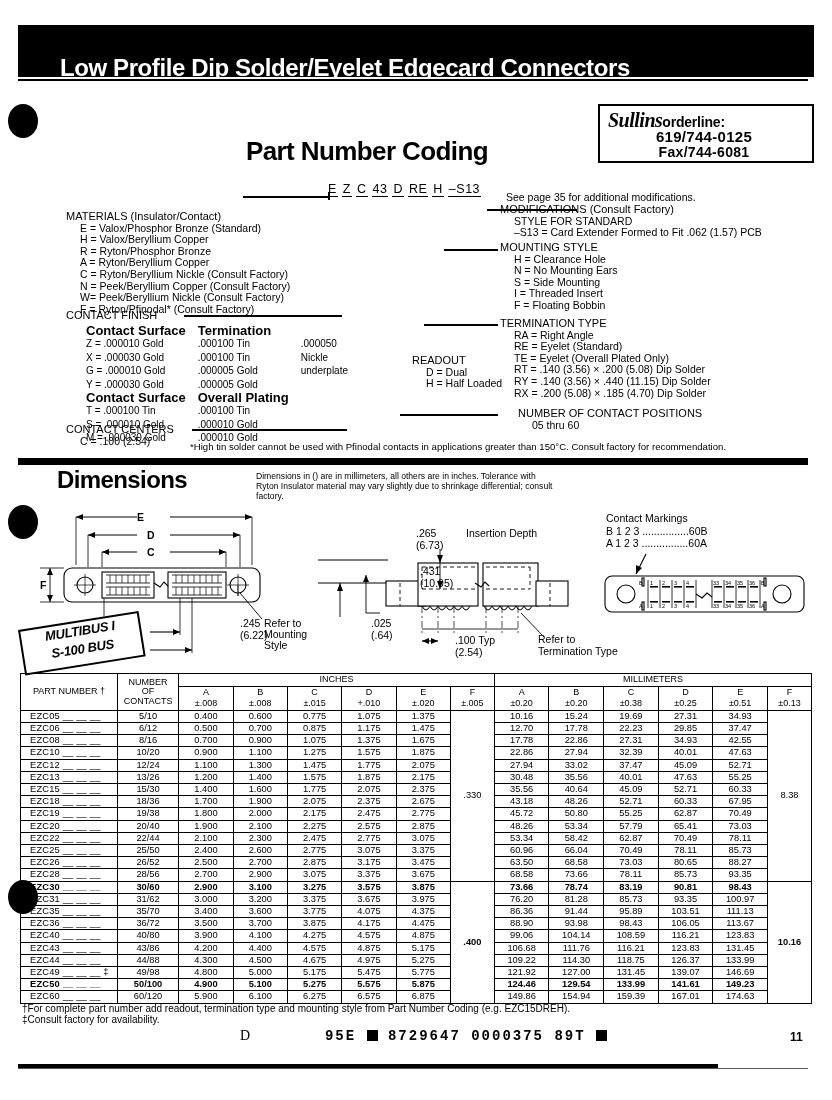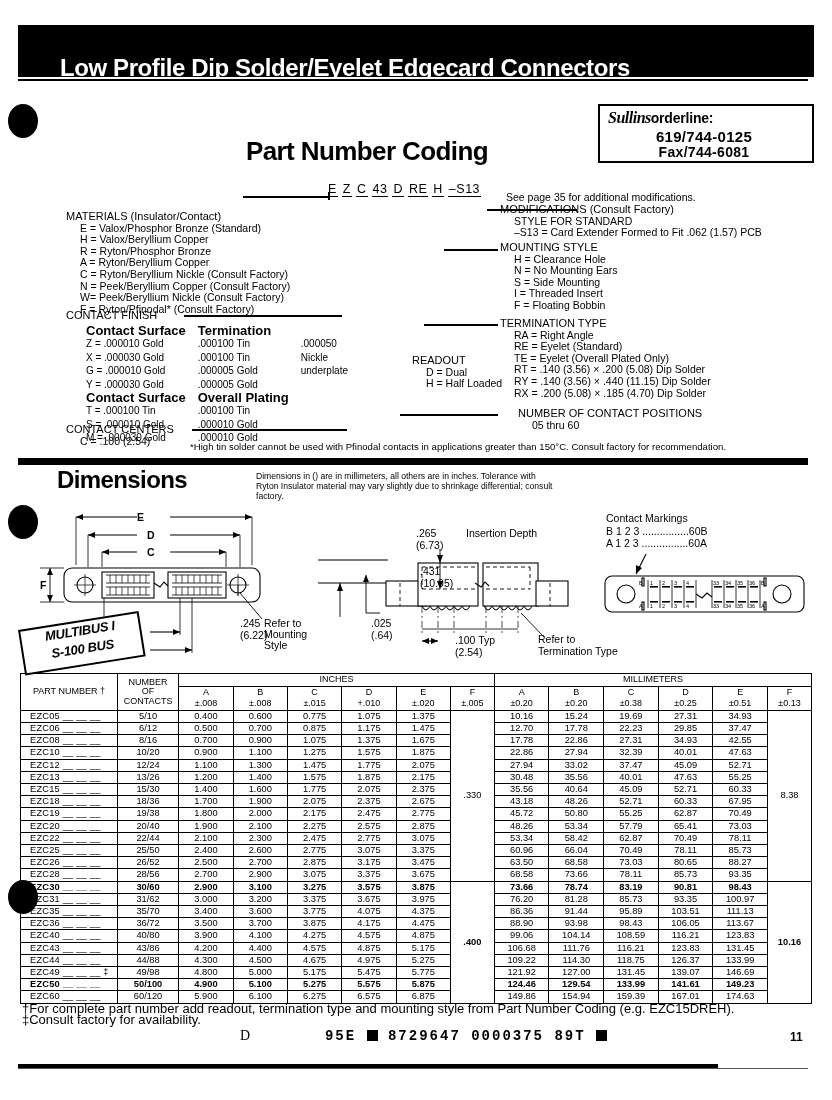--- a/index.html
+++ b/index.html
@@ -30,21 +30,21 @@
   .blob{position:absolute;border-radius:50%;background:#000;}
 
   
   .order-box{
     position:absolute;left:598px;top:104px;width:212px;height:55px;
     border:2px solid #000;background:#fff;
   }
   .order-line1{position:absolute;left:8px;top:3px;width:200px;white-space:nowrap;}
   .sullins{
     font-family:"Liberation Serif", serif;font-style:italic;font-weight:bold;
-    font-size:16px;letter-spacing:-0.5px;
+    font-size:20px;letter-spacing:-0.5px;
   }
   .orderline-w{font-size:14px;font-weight:bold;letter-spacing:-0.2px;}
   .order-phone{position:absolute;left:0;top:22px;width:208px;text-align:center;
     font-size:15px;font-weight:bold;letter-spacing:0.3px;}
   .order-fax{position:absolute;left:0;top:38px;width:208px;text-align:center;
     font-size:14px;font-weight:bold;letter-spacing:0.3px;}
 
   
   .pnc-title{
     position:absolute;left:246px;top:136px;
@@ -103,21 +103,21 @@
     border:1px solid #000;text-align:center;padding:0;line-height:11.2px;
     font-weight:normal;
   }
   .dtable .hcell{font-size:9px;line-height:9.6px;padding:1px 0;}
   .dtable .pn{text-align:left;padding-left:9px;letter-spacing:0.2px;}
   .dtable .grp{border-top:1.6px solid #000;}
   .dtable .bold td,.dtable td.bold{font-weight:bold;}
   .noline{border-bottom:none !important;}
   .nolinetop{border-top:none !important;}
 
-  .tbl-foot{position:absolute;left:22px;top:1003px;font-size:13px;line-height:11px;}
+  .tbl-foot{position:absolute;left:22px;top:1003px;font-size:10px;line-height:11px;}
   .barcode{
     position:absolute;left:240px;top:1028px;font-family:"Liberation Mono", monospace;
     font-size:14px;letter-spacing:2px;font-weight:bold;white-space:nowrap;
   }
   .bcblk{display:inline-block;width:11px;height:11px;background:#000;vertical-align:-1px;}
   .pageno{position:absolute;left:790px;top:1030px;font-size:12px;font-weight:bold;}
   .bottombar{position:absolute;left:18px;top:1064px;width:700px;height:4px;background:#000;}
   .bottombar2{position:absolute;left:18px;top:1068px;width:790px;height:1px;background:#555;}
 </style>
 </head>

